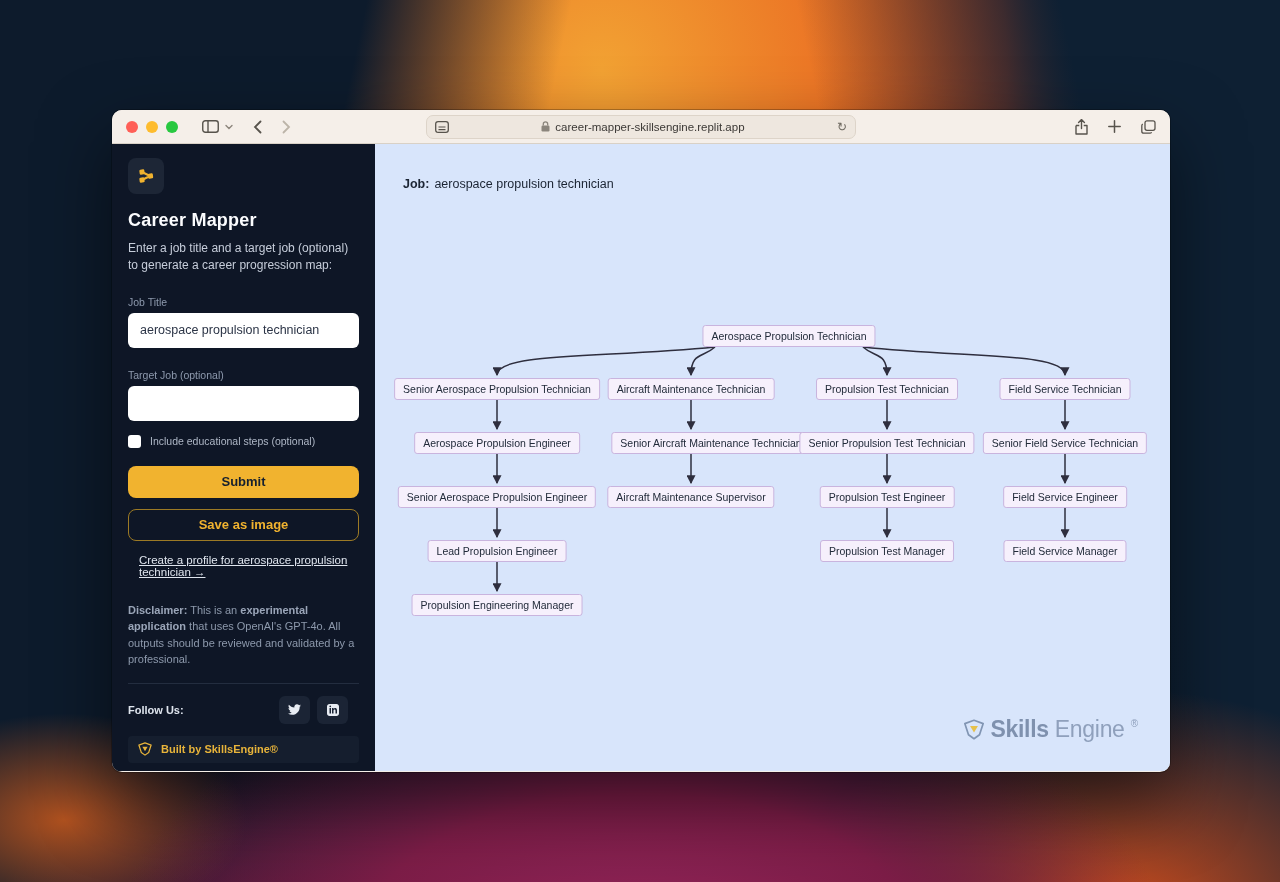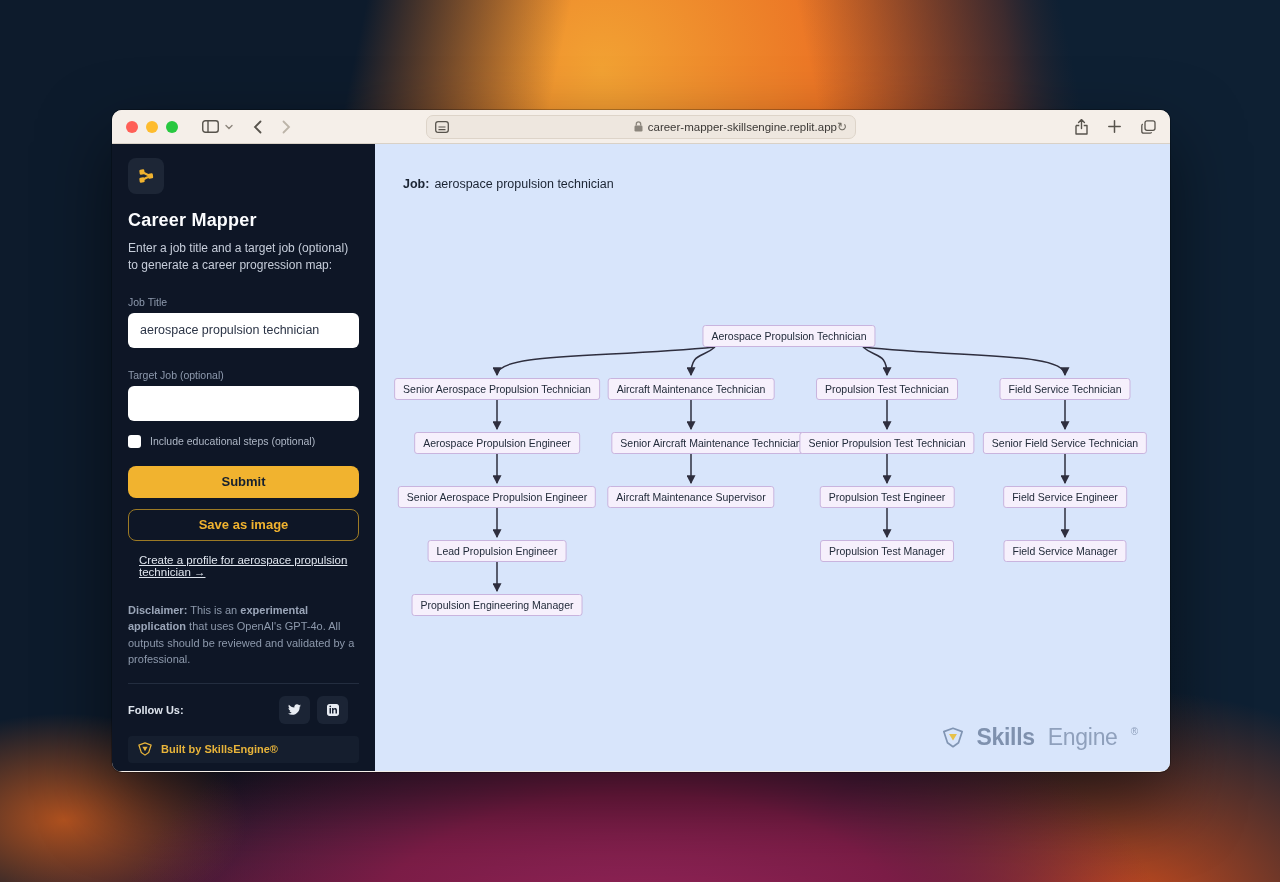--- a/index.html
+++ b/index.html
@@ -38,21 +38,21 @@
   .tb-icon svg { display:block; }
   .tb-sidebar { margin-left:24px; }
   .tb-chevron { margin-left:6px; color:#8d867c; }
   .tb-back { margin-left:20px; }
   .tb-fwd { margin-left:20px; color:#bcb4a8; }
   .url-field {
     position:absolute; left:50%; top:50%; transform:translate(-50%,-50%);
     width:430px; height:24px; background:#eee7df; border:1px solid #ddd4c9;
     border-radius:7px; display:flex; align-items:center; padding:0 8px;
   }
-  .url-center { flex:1; display:flex; align-items:center; justify-content:flex-end; gap:5px;
+  .url-center { flex:1; display:flex; align-items:center; justify-content:center; gap:5px;
     font-size:11.5px; color:#3b3835; }
   .right-icons { margin-left:auto; display:flex; align-items:center; gap:20px; color:#57534c; }
 
   
   .content { display:flex; height:627px; }
 
   
   .sidebar {
     width:263px; flex-shrink:0; background:#0e1626; color:#e7ebf2;
     padding:14px 16px 0 16px; position:relative;
@@ -102,21 +102,21 @@
   .tree-layer { position:absolute; left:0; top:0; width:795px; height:628px; }
   #tree-edges { position:absolute; left:0; top:0; }
   .edge { fill:none; stroke:#2e2e3e; stroke-width:1.5; }
   .tree-node {
     position:absolute; transform:translateX(-50%);
     background:#f6f0fc; border:1px solid #c9b4de; border-radius:3px;
     font-size:10.5px; color:#222b3a; padding:4px 8px; white-space:nowrap;
     line-height:12px;
   }
 
-  .watermark { position:absolute; right:32px; bottom:20px; display:flex; align-items:center; gap:13px;text-align:center; }
+  .watermark { position:absolute; right:32px; bottom:28px; display:flex; align-items:center; gap:6px;text-align:center; }
   .wm-bold { font-size:23px; font-weight:bold; color:#7f91ae; letter-spacing:-.3px; }
   .wm-light { font-size:23px; font-weight:300; color:#8fa0bc; letter-spacing:-.3px; }
   .wm-reg { font-size:10px; color:#8fa0bc; align-self:flex-start; margin-top:2px; }
 </style>
 </head>
 <body>
 
 <div class="wallpaper">
   <div class="window">
 

